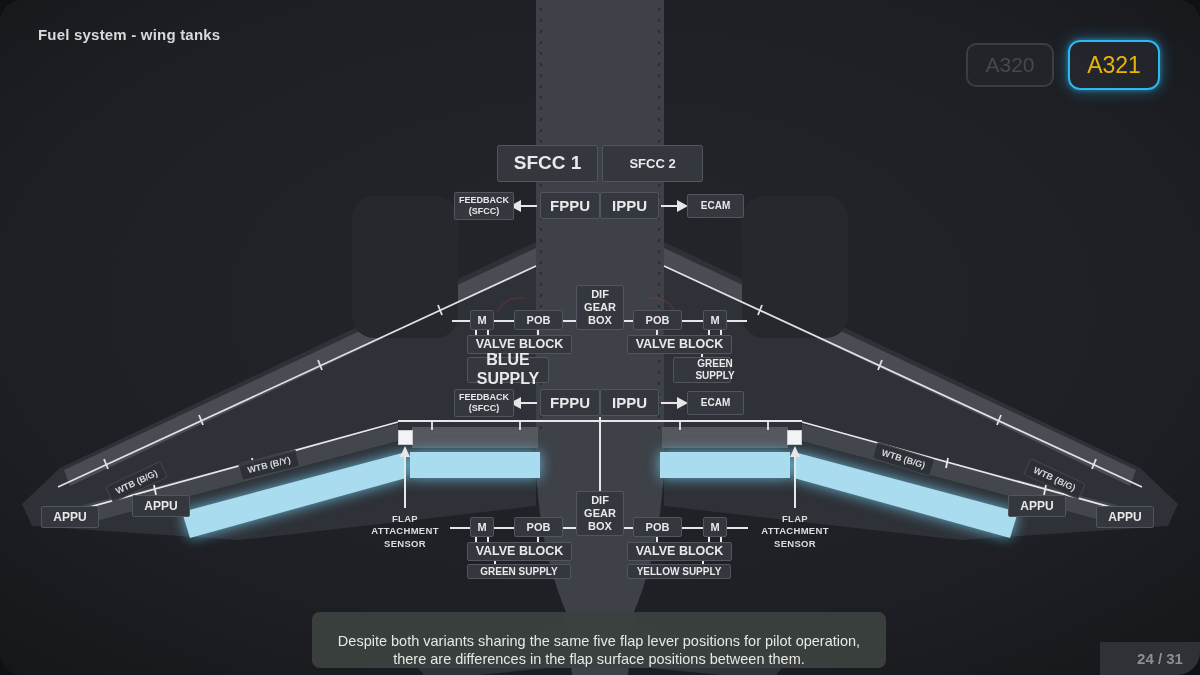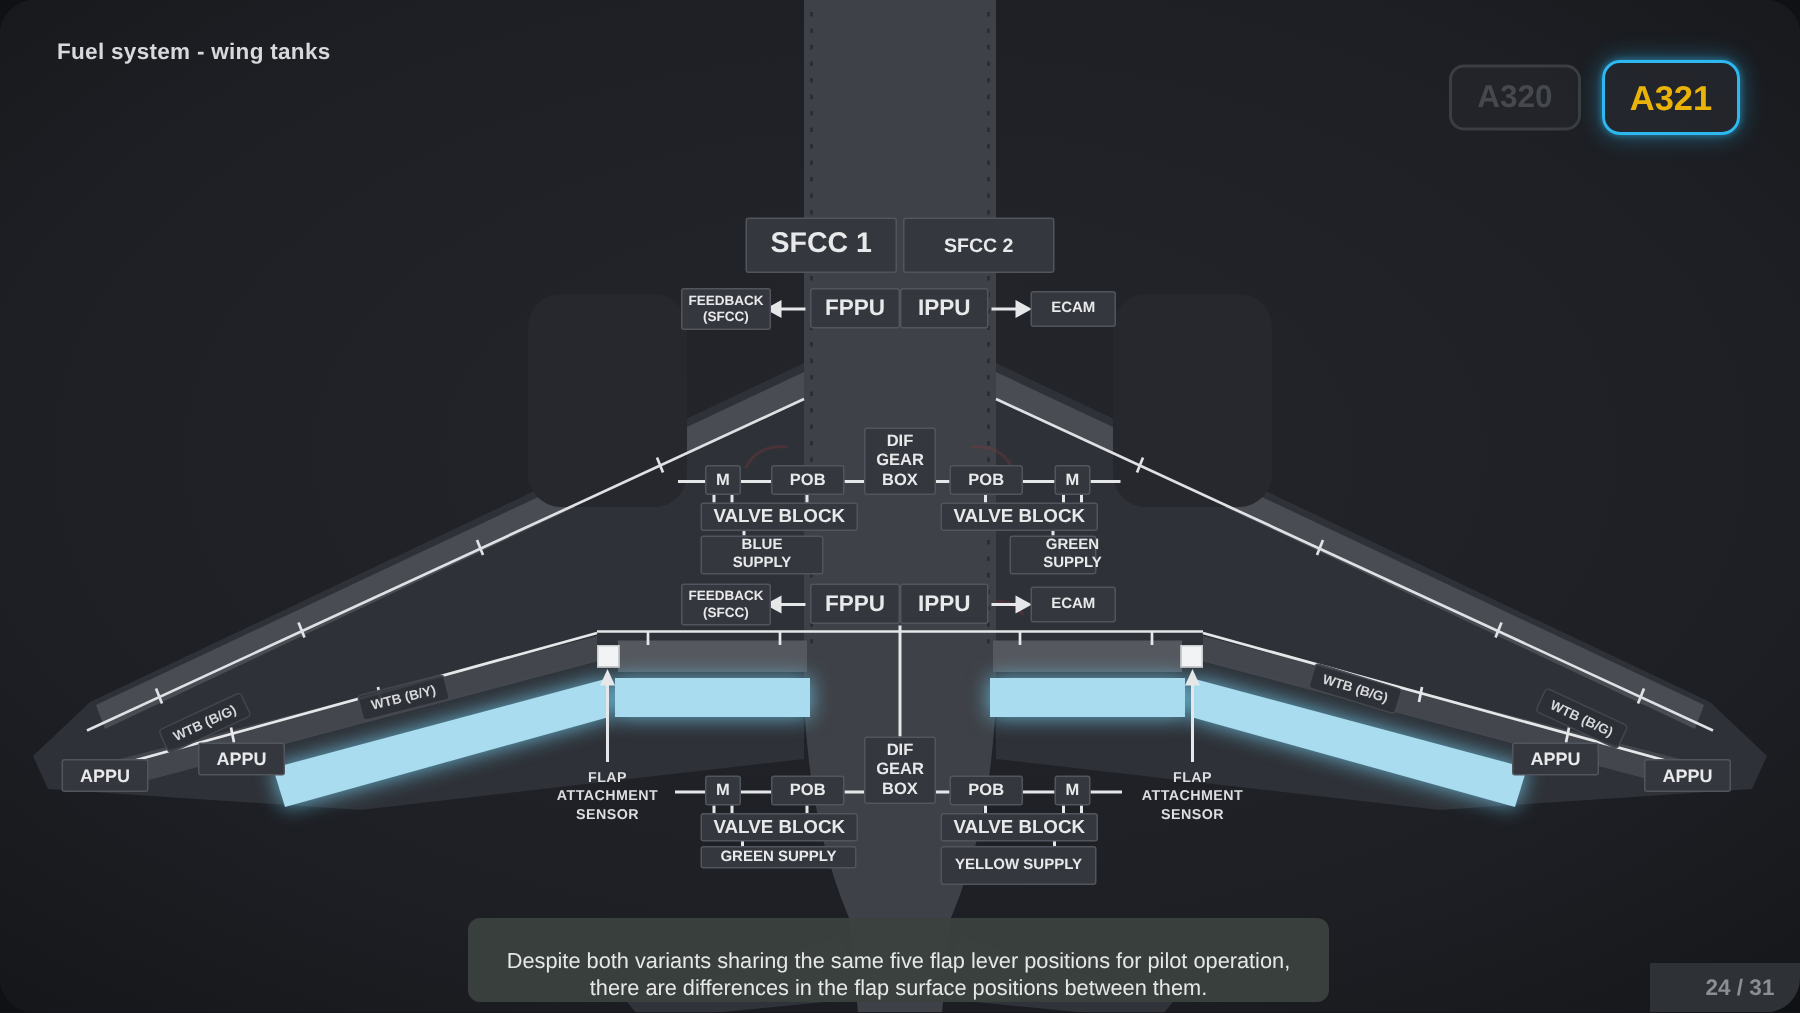--- a/index.html
+++ b/index.html
@@ -2,21 +2,21 @@
 <html><head>
 <meta charset="utf-8">
 <style>
   html,body{margin:0;padding:0;background:#101114;}
   .stage{position:relative;width:1200px;height:675px;overflow:hidden;
          font-family:"Liberation Sans",sans-serif;background:#1d1f24;border-radius:23px;}
   .bgsvg{position:absolute;left:0;top:0;z-index:0;}
   .title{position:absolute;left:38px;top:26px;z-index:5;color:#d8d9db;
          font-size:15px;font-weight:600;letter-spacing:.2px;}
   .toggle-group{position:absolute;right:40px;top:40px;z-index:6;display:flex;gap:14px;align-items:center;}
-  .vbtn{font-family:"Liberation Sans",sans-serif;font-weight:bold;cursor:pointer;}
+  .vbtn{font-family:"Liberation Sans",sans-serif;font-weight:normal;cursor:pointer;}
   .vbtn.inactive{width:88px;height:44px;border-radius:10px;border:2px solid #3a3d43;
          background:rgba(38,40,45,.55);color:#45484e;font-size:21px;}
   .vbtn.active{width:92px;height:50px;border-radius:12px;border:2px solid #2eb8f0;
          background:rgba(38,42,48,.7);color:#eab308;font-size:23px;
          box-shadow:0 0 16px rgba(46,184,240,.45),0 0 5px rgba(46,184,240,.55);}
   .bx{position:absolute;z-index:3;box-sizing:border-box;background:#34373d;
       border:1px solid #51555d;color:#e8e9ea;font-weight:bold;display:flex;
       align-items:center;justify-content:center;text-align:center;
       white-space:pre-line;line-height:1.18;border-radius:2px;}
   .wtb{position:absolute;z-index:3;background:rgba(44,47,53,.92);color:#d6d8da;
@@ -200,42 +200,42 @@
 
   <div class="bx" style="left:576px;top:285px;width:48px;height:45px;font-size:11px;">DIF
 GEAR
 BOX</div>
   <div class="bx" style="left:470px;top:310px;width:24px;height:20px;font-size:11px;">M</div>
   <div class="bx" style="left:514px;top:310px;width:49px;height:20px;font-size:11px;">POB</div>
   <div class="bx" style="left:633px;top:310px;width:49px;height:20px;font-size:11px;">POB</div>
   <div class="bx" style="left:703px;top:310px;width:24px;height:20px;font-size:11px;">M</div>
   <div class="bx" style="left:467px;top:335px;width:105px;height:19px;font-size:12.5px;">VALVE BLOCK</div>
   <div class="bx" style="left:627px;top:335px;width:105px;height:19px;font-size:12.5px;">VALVE BLOCK</div>
-  <div class="bx" style="left:467px;top:357px;width:82px;height:26px;font-size:10px;">BLUE
+  <div class="bx" style="left:467px;top:357px;width:82px;height:26px;font-size:16px;">BLUE
 SUPPLY</div>
   <div class="bx" style="left:673px;top:357px;width:58px;height:26px;font-size:10px;padding-left:26px;">GREEN
 SUPPLY</div>
 
   <div class="bx" style="left:454px;top:389px;width:60px;height:28px;font-size:9px;">FEEDBACK
 (SFCC)</div>
   <div class="bx" style="left:540px;top:389px;width:60px;height:27px;font-size:15px;">FPPU</div>
   <div class="bx" style="left:600px;top:389px;width:59px;height:27px;font-size:15px;">IPPU</div>
   <div class="bx" style="left:687px;top:391px;width:57px;height:24px;font-size:10px;">ECAM</div>
 
   <div class="bx" style="left:576px;top:491px;width:48px;height:45px;font-size:11px;">DIF
 GEAR
 BOX</div>
   <div class="bx" style="left:470px;top:517px;width:24px;height:20px;font-size:11px;">M</div>
   <div class="bx" style="left:514px;top:517px;width:49px;height:20px;font-size:11px;">POB</div>
   <div class="bx" style="left:633px;top:517px;width:49px;height:20px;font-size:11px;">POB</div>
   <div class="bx" style="left:703px;top:517px;width:24px;height:20px;font-size:11px;">M</div>
   <div class="bx" style="left:467px;top:542px;width:105px;height:19px;font-size:12.5px;">VALVE BLOCK</div>
   <div class="bx" style="left:627px;top:542px;width:105px;height:19px;font-size:12.5px;">VALVE BLOCK</div>
   <div class="bx" style="left:467px;top:564px;width:104px;height:15px;font-size:10px;">GREEN SUPPLY</div>
-  <div class="bx" style="left:627px;top:564px;width:104px;height:26px;font-size:10px;">YELLOW SUPPLY</div>
+  <div class="bx" style="left:627px;top:564px;width:104px;height:15px;font-size:10px;">YELLOW SUPPLY</div>
 
   <div class="wtb" style="left:106px;top:473px;transform:rotate(-25deg);">WTB (B/G)</div>
   <div class="wtb" style="left:239px;top:456px;transform:rotate(-14deg);">WTB (B/Y)</div>
   <div class="wtb" style="left:873px;top:450px;transform:rotate(17deg);">WTB (B/G)</div>
   <div class="wtb" style="left:1024px;top:470px;transform:rotate(25deg);">WTB (B/G)</div>
 
   <div class="bx" style="left:41px;top:506px;width:58px;height:22px;font-size:12px;">APPU</div>
   <div class="bx" style="left:132px;top:495px;width:58px;height:22px;font-size:12px;">APPU</div>
   <div class="bx" style="left:1008px;top:495px;width:58px;height:22px;font-size:12px;">APPU</div>
   <div class="bx" style="left:1096px;top:506px;width:58px;height:22px;font-size:12px;">APPU</div>

